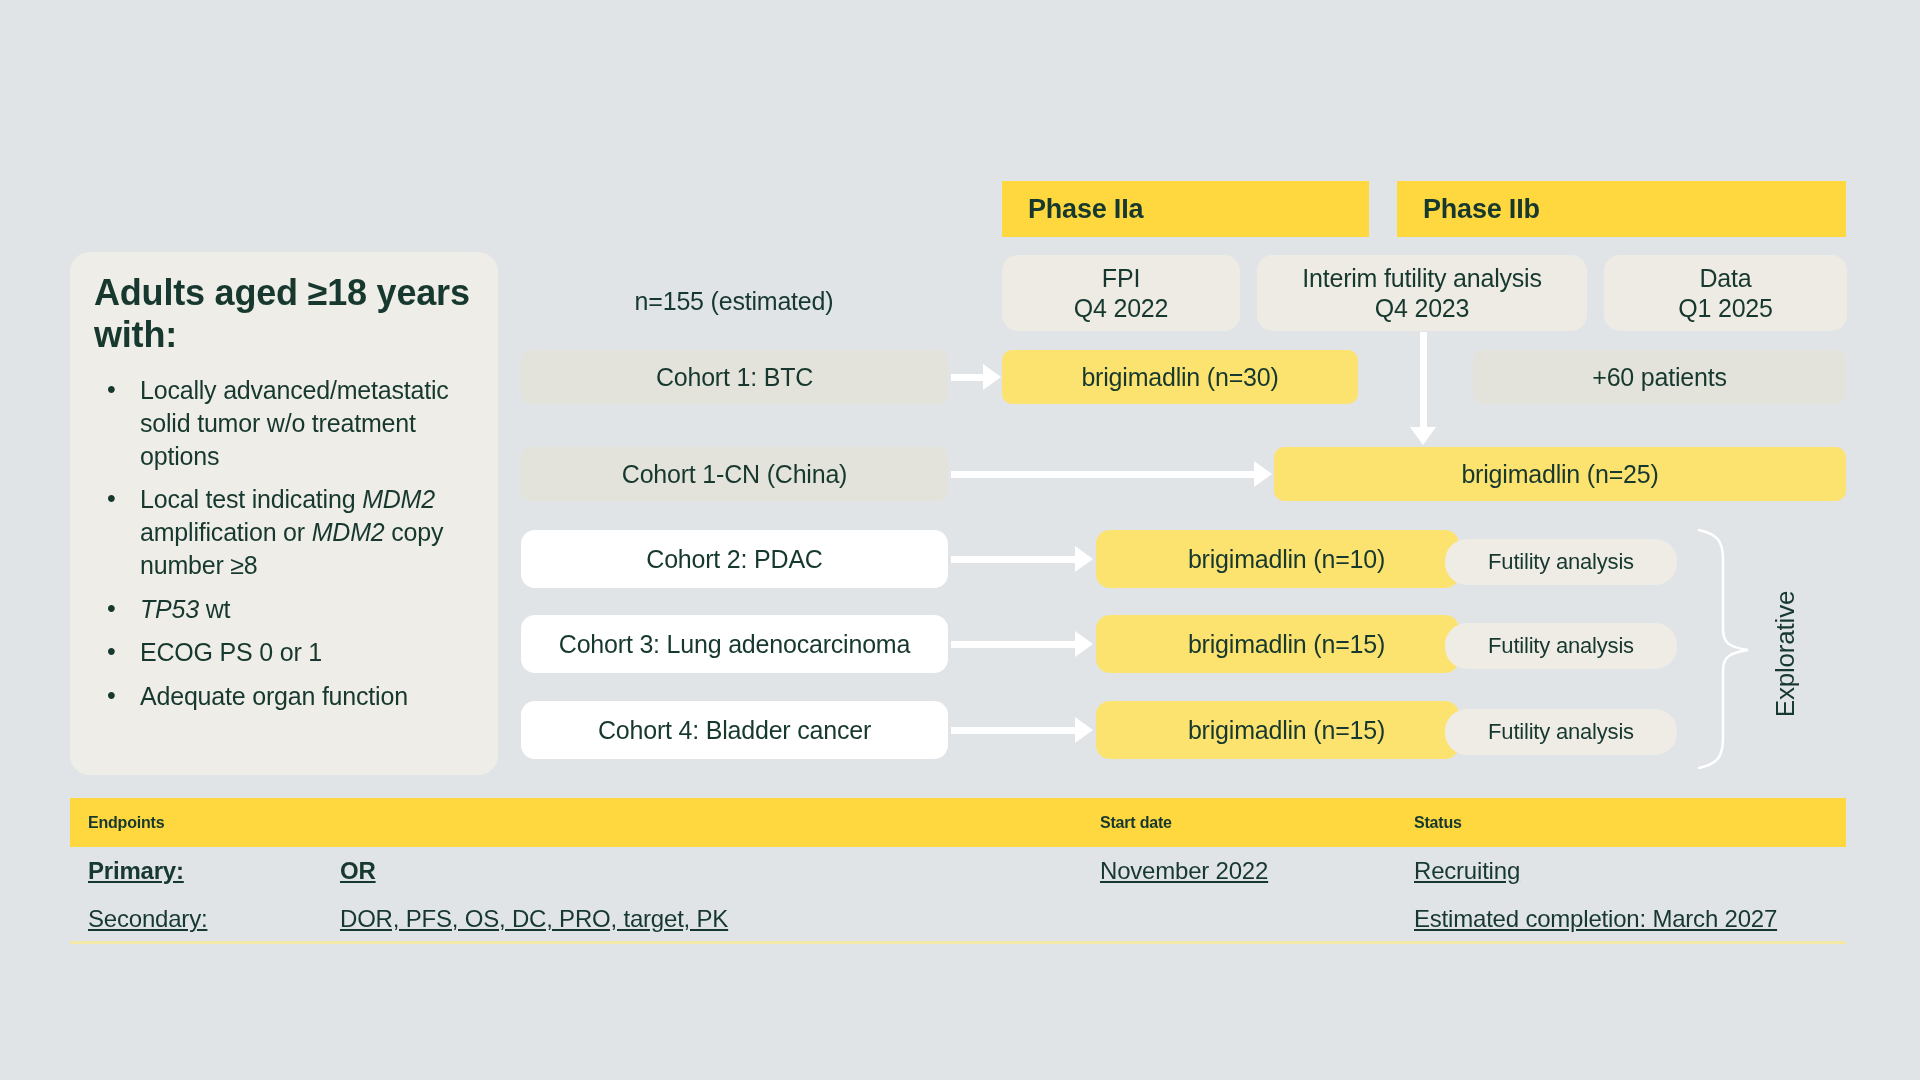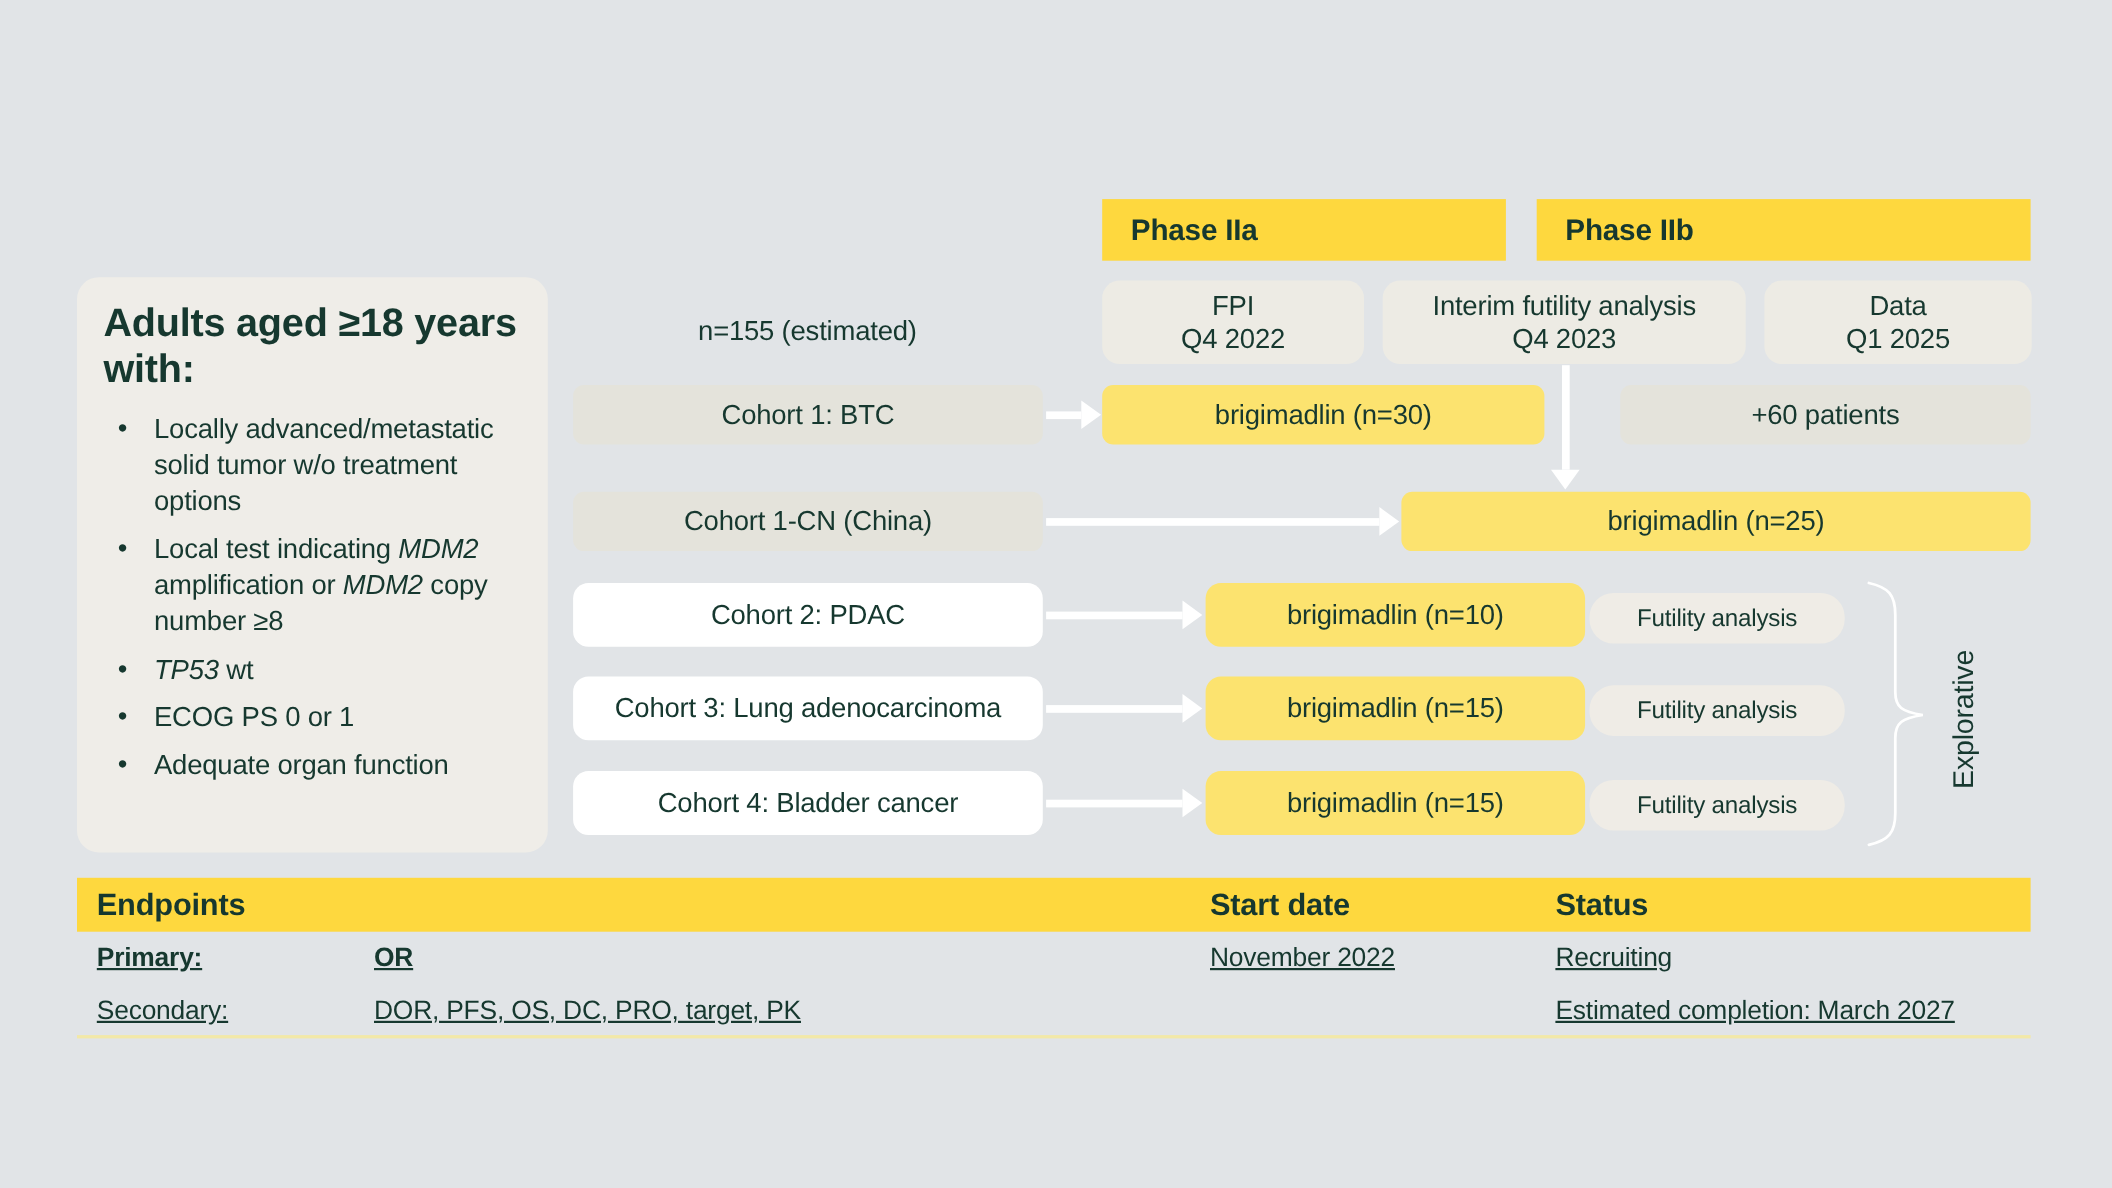--- a/index.html
+++ b/index.html
@@ -49,24 +49,24 @@
   .box{position:absolute;display:flex;align-items:center;justify-content:center;font-size:25px;}
   .cohort-gray{background:#E4E3DB;border-radius:10px;}
   .cohort-white{background:#FFFFFF;border-radius:14px;}
   .arm{background:#FCE36F;}
   .r1{top:350px;height:54px;}
   .r2{top:447px;height:54px;}
   .r3{top:530px;height:58px;}
   .r4{top:615px;height:58px;}
   .r5{top:701px;height:58px;}
   .col-cohort{left:521px;width:427px;}
-  .arm-30{left:1002px;width:402px;border-radius:10px;}
+  .arm-30{left:1002px;width:356px;border-radius:10px;}
   .plus60{left:1473px;width:373px;background:#E4E3DB;border-radius:10px;}
   .arm-25{left:1274px;width:572px;border-radius:10px;}
-  .arm-mid{left:1096px;width:345px;border-radius:14px;}
+  .arm-mid{left:1096px;width:345px;border-radius:14px;padding-left:18px;}
   .futility{
     position:absolute;left:1445px;width:232px;height:46px;background:#EFECE6;border-radius:22px;
     display:flex;align-items:center;justify-content:center;font-size:22px;
   }
   .fut-1{top:539px;} .fut-2{top:623px;} .fut-3{top:709px;}
 
   
   .h-arrow{position:absolute;height:26px;display:flex;align-items:center;}
   .h-arrow .shaft{flex:1;height:7px;background:#FFFFFF;}
   .h-arrow .head{width:0;height:0;border-top:13px solid transparent;border-bottom:13px solid transparent;border-left:18px solid #FFFFFF;}
@@ -82,21 +82,21 @@
 
   
   .brace{position:absolute;left:1694px;top:526px;}
   .explorative{
     position:absolute;left:1670px;top:639px;width:230px;height:30px;
     transform:rotate(-90deg);text-align:center;font-size:26px;line-height:30px;
   }
 
   
   .tbl-header{position:absolute;left:70px;top:798px;width:1776px;height:49px;background:#FED83E;}
-  .tbl-header span{position:absolute;top:0;height:100%;display:flex;align-items:center;font-size:28px;font-weight:bold;}
+  .tbl-header span{position:absolute;top:0;height:100%;display:flex;align-items:center;font-size:16px;font-weight:bold;}
   .trow{position:absolute;left:70px;width:1776px;height:36px;}
   .trow span{position:absolute;top:0;height:100%;display:flex;align-items:center;font-size:24px;text-decoration:underline;}
   .trow1{top:853px;} .trow2{top:901px;}
   .cell-a{left:18px;} .cell-b{left:270px;} .cell-c{left:1030px;} .cell-d{left:1344px;}
   .bold{font-weight:bold;}
   .bottom-rule{position:absolute;left:70px;top:941px;width:1776px;height:3px;background:#F2E8A8;}
 </style>
 </head>
 <body>
 

